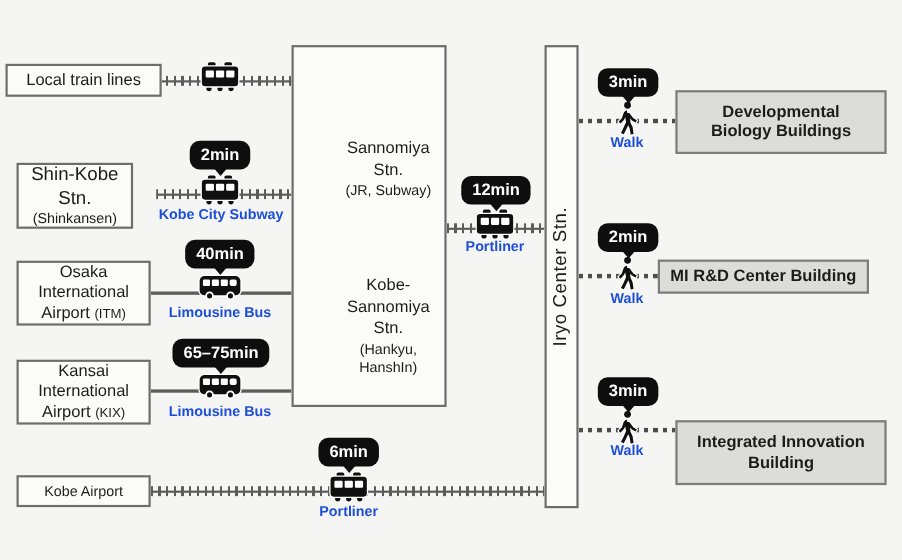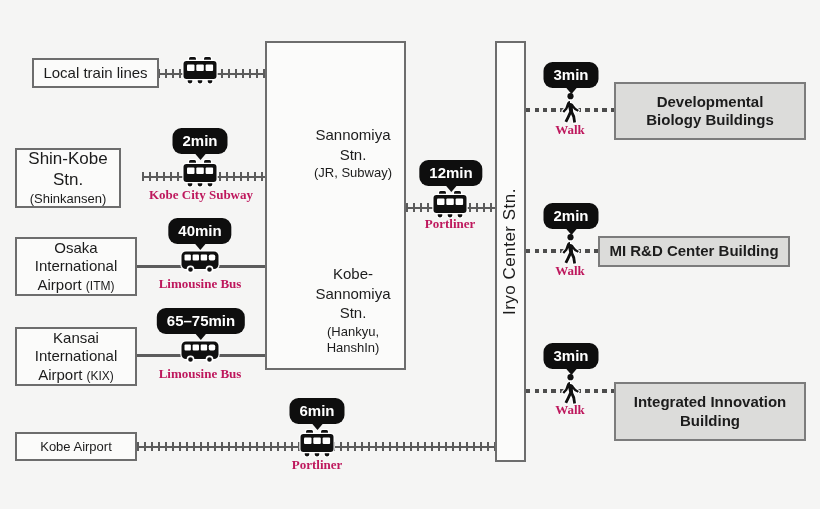--- a/index.html
+++ b/index.html
@@ -56,39 +56,39 @@
     background:#0e0e0e;color:#fff;font-weight:bold;font-size:15px;
     padding:4px 10px 5px;border-radius:9px;white-space:nowrap;
   }
   .badge::after{
     content:"";position:absolute;left:50%;bottom:-6px;transform:translateX(-50%);
     border:6px solid transparent;border-top:7px solid #0e0e0e;border-bottom:0;
   }
   
   .modelabel{
     position:absolute;z-index:4;transform:translateX(-50%);
-    font-size:13px;font-weight:600;white-space:nowrap;color:#be185d;font-family:Liberation Serif, serif;
+    font-size:13px;font-weight:600;white-space:nowrap;color:#1d4ed8;
   }
 </style>
 </head>
 <body>
 
 <div class="stage">
 
   <div class="rail" style="left:137px;width:128px;top:68px;"></div>
   <div class="rail" style="left:142px;width:123px;top:171px;"></div>
   <div class="busline" style="left:137px;width:128px;top:265px;"></div>
   <div class="busline" style="left:137px;width:128px;top:354px;"></div>
   <div class="rail" style="left:406px;width:89px;top:202px;"></div>
   <div class="rail" style="left:137px;width:358px;top:441px;"></div>
   <div class="walkline" style="left:526px;width:88px;top:108px;"></div>
   <div class="walkline" style="left:526px;width:88px;top:249px;"></div>
   <div class="walkline" style="left:526px;width:88px;top:389px;"></div>
 
-  <div class="node white t15" style="left:32px;top:58px;width:127px;height:30px;">
+  <div class="node white t15" style="left:5px;top:58px;width:142px;height:30px;">
     <span>Local train lines</span>
   </div>
 
   <div class="node white" style="left:15px;top:148px;width:106px;height:60px;">
     <span class="t17">Shin-Kobe Stn.</span>
     <span class="sub">(Shinkansen)</span>
   </div>
 
   <div class="node white t15" style="left:15px;top:237px;width:122px;height:59px;">
     <span>Osaka</span>
@@ -104,21 +104,21 @@
 
   <div class="node white t16" style="left:15px;top:432px;width:122px;height:29px;">
     <span>Kobe Airport</span>
   </div>
 
   <div class="node white" style="left:265px;top:41px;width:141px;height:329px;">
     <div class="mid-block" style="top:82px;">
       <div class="t15">Sannomiya Stn.</div>
       <div class="sub">(JR, Subway)</div>
     </div>
-    <div class="mid-block" style="top:221px;">
+    <div class="mid-block" style="top:207px;">
       <div class="t15">Kobe-Sannomiya Stn.</div>
       <div class="sub">(Hankyu, HanshIn)</div>
     </div>
   </div>
 
   <div class="node white vert" style="left:495px;top:41px;width:31px;height:421px;">
     <span>Iryo Center Stn.</span>
   </div>
 
   <div class="node gray t15" style="left:614px;top:82px;width:192px;height:58px;">

